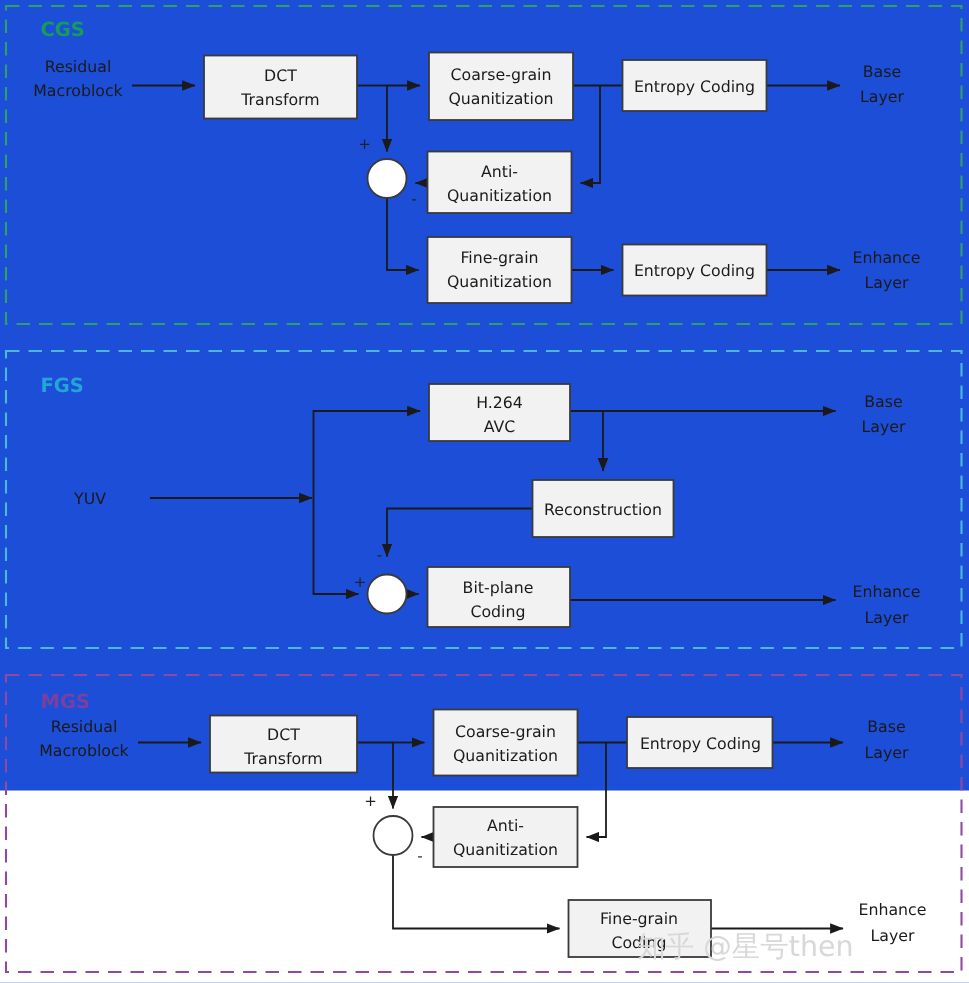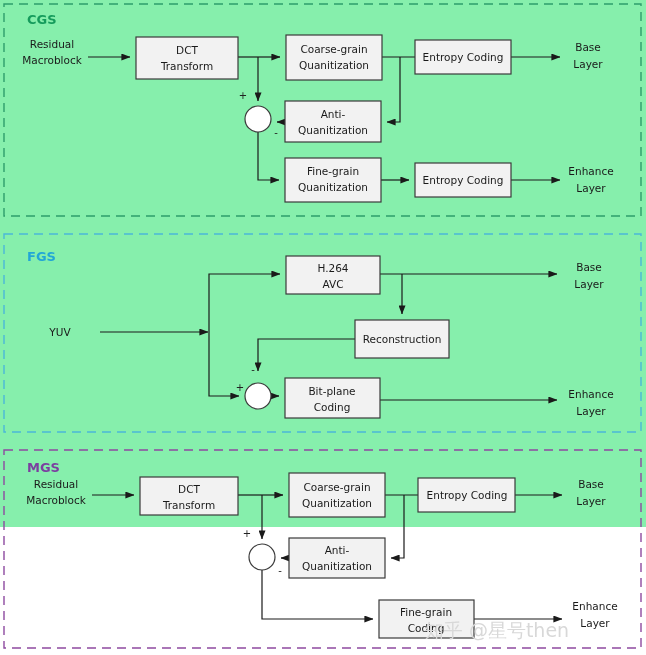--- a/index.html
+++ b/index.html
@@ -1,18 +1,18 @@
 <!DOCTYPE html>
 <html><head>
 <meta charset="utf-8">
 <style>
   html,body{margin:0;padding:0;background:#ffffff;}
   body{width:646px;height:655px;overflow:hidden;
        font-family:"DejaVu Sans","Liberation Sans",sans-serif;}
-  #stage{position:relative;width:646px;height:527px;background:#86efac;}
+  #stage{position:relative;width:646px;height:527px;background:#1d4ed8;}
   svg{display:block;}
   .boxtxt{font-family:"DejaVu Sans","Liberation Sans",sans-serif;font-size:10.5px;fill:#1a1a1a;}
   .freetxt{font-family:"DejaVu Sans","Liberation Sans",sans-serif;font-size:10.5px;fill:#1a1a1a;}
   .sectitle{font-family:"DejaVu Sans","Liberation Sans",sans-serif;font-size:13px;font-weight:bold;}
   .sign{font-family:"DejaVu Sans","Liberation Sans",sans-serif;font-size:10px;fill:#222;}
   .wm{font-family:"DejaVu Sans","Liberation Sans",sans-serif;font-size:19px;fill:#d8d8d8;}
 </style>
 </head>
 <body>
 

